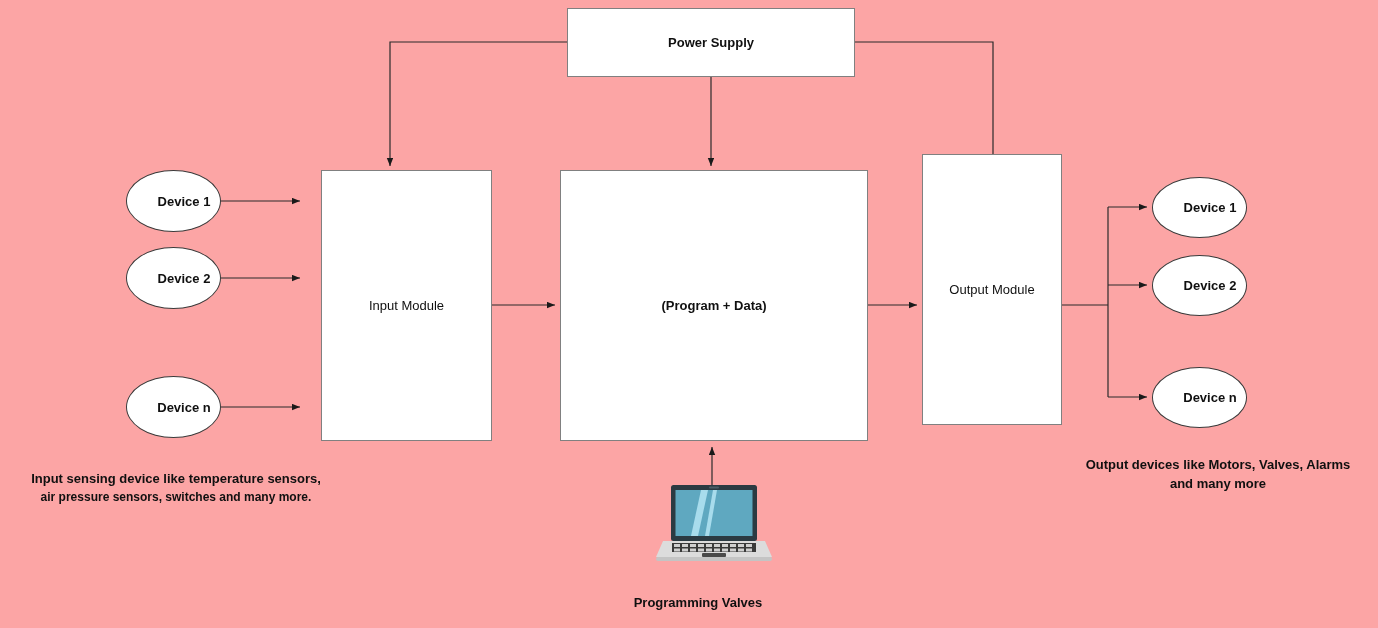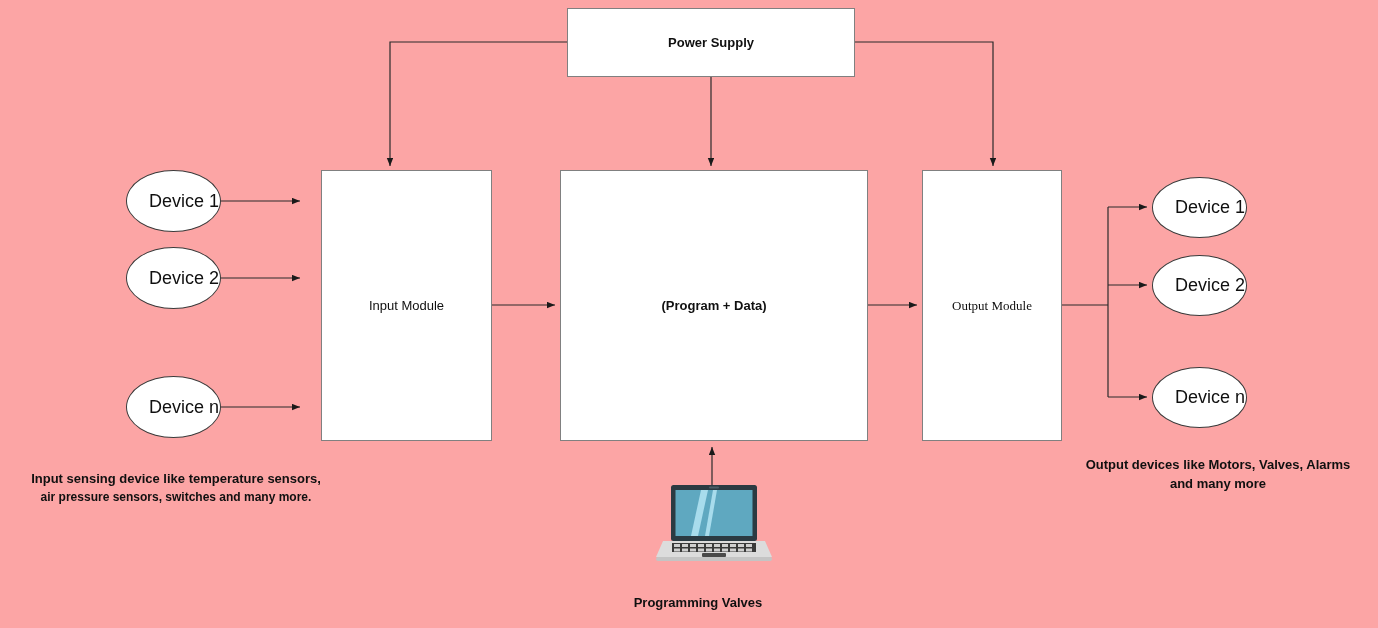--- a/index.html
+++ b/index.html
@@ -41,37 +41,37 @@
   .block .block-label {
     font-size: 13px;
     line-height: 1.35;
     color: #101010;
   }
   .block.bold .block-label { font-weight: bold; }
 
   #power-supply { left: 567px;  top: 8px;   width: 288px; height: 69px; }
   #input-module { left: 305px;  top: 170px; width: 171px; height: 271px; margin-left: 16px; }
   #cpu-module   { left: 560px;  top: 170px; width: 308px; height: 271px; }
-  #output-module{ left: 922px;  top: 170px; width: 140px; height: 271px; font-family: Liberation Serif, serif; }
+  #output-module{ left: 922px;  top: 154px; width: 140px; height: 271px; }
 
   
   .device {
     position: absolute;
     box-sizing: border-box;
     border: 1.3px solid #3a3a3a;
     border-radius: 50%;
     background: #ffffff;
     display: flex;
     align-items: center;
     justify-content: center;
     z-index: 3;
   }
   .device .device-label {
-    font-size: 18px;
-    font-weight: normal;
+    font-size: 13px;
+    font-weight: bold;
     color: #101010;
     white-space: nowrap;
     margin-left: 21px;
   }
   .dev-in-1 { left: 126px; top: 170px; width: 95px; height: 62px; }
   .dev-in-2 { left: 126px; top: 247px; width: 95px; height: 62px; }
   .dev-in-n { left: 126px; top: 376px; width: 95px; height: 62px; }
 
   .dev-out-1 { left: 1152px; top: 177px; width: 95px; height: 61px; }
   .dev-out-2 { left: 1152px; top: 255px; width: 95px; height: 61px; }

